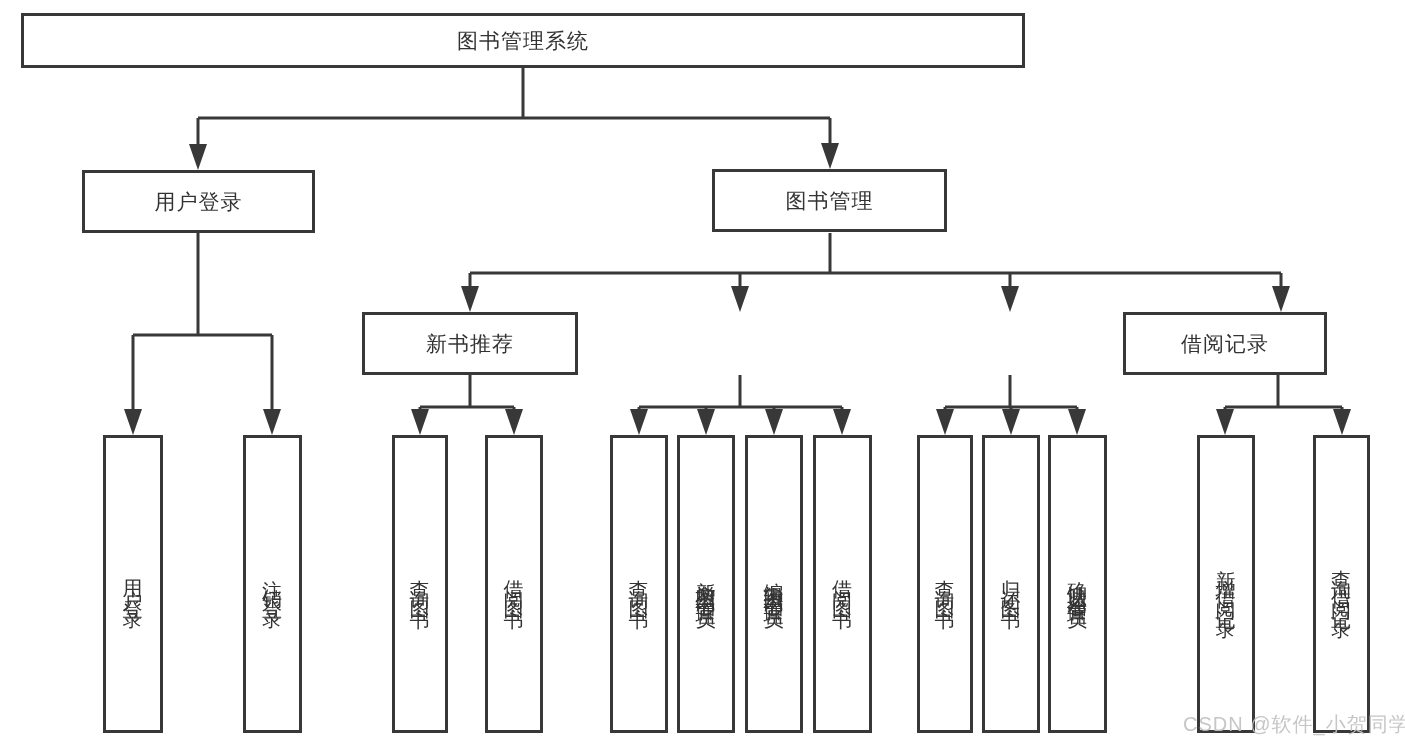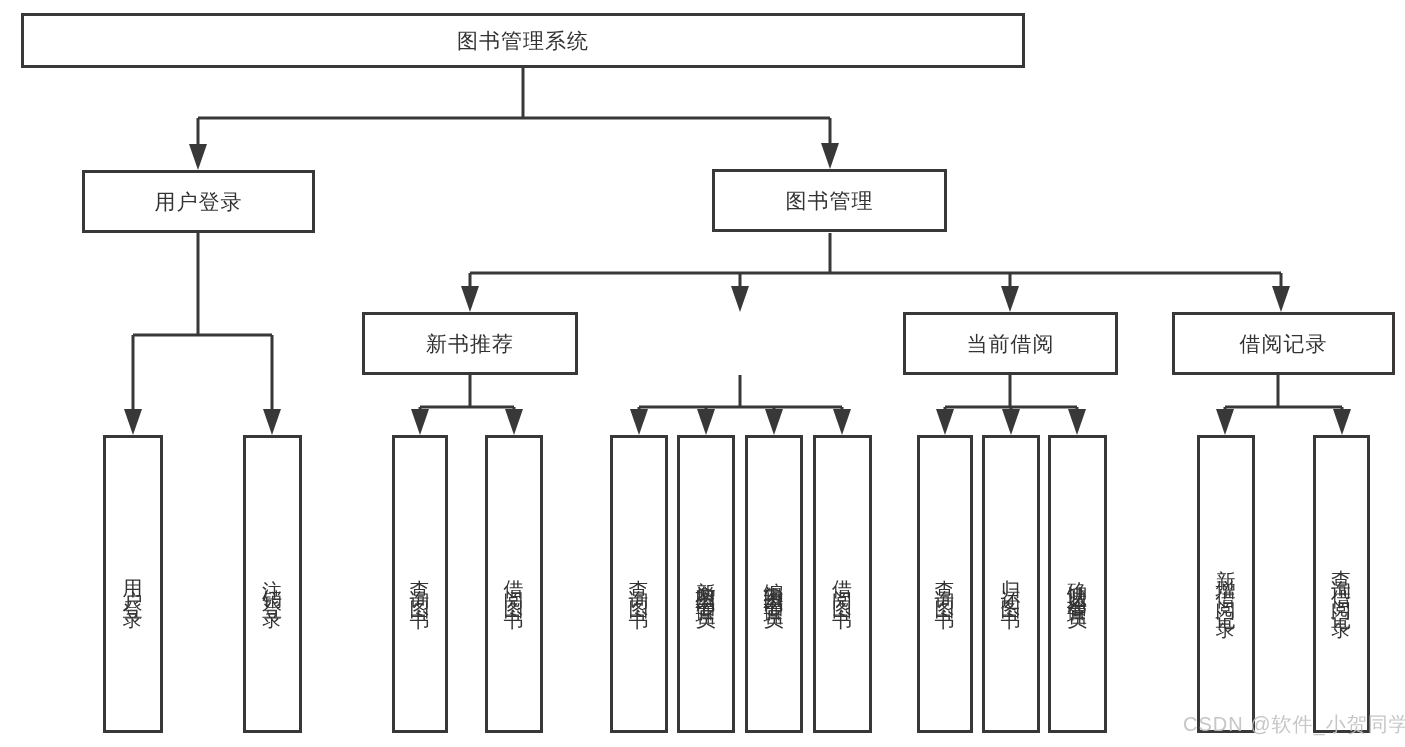--- a/index.html
+++ b/index.html
@@ -94,22 +94,21 @@
       <polygon points="1333,409 1351,409 1342,435"></polygon>
     </g>
   </svg>
 
   <div class="node hbox" style="left:21px; top:13px; width:1004px; height:55px;">图书管理系统</div>
 
   <div class="node hbox" style="left:82px; top:170px; width:233px; height:63px;">用户登录</div>
   <div class="node hbox" style="left:712px; top:169px; width:235px; height:63px;">图书管理</div>
 
   <div class="node hbox" style="left:362px; top:312px; width:216px; height:63px;">新书推荐</div>
-  <div class="node hbox" style="left:903px; top:312px; width:215px; height:63px;">当前借阅</div>
-  <div class="node hbox" style="left:1172px; top:312px; width:223px; height:63px;">借阅记录</div>
+  <div class="node hbox" style="left:1123px; top:312px; width:204px; height:63px;">借阅记录</div>
 
   <div class="node vbox" style="left:103px; top:435px; width:60px; height:298px;">用户登录</div>
   <div class="node vbox" style="left:243px; top:435px; width:59px; height:298px;">注销登录</div>
 
   <div class="node vbox" style="left:392px; top:435px; width:56px; height:298px;">查询图书</div>
   <div class="node vbox" style="left:485px; top:435px; width:58px; height:298px;">借阅图书</div>
 
   <div class="node vbox" style="left:610px; top:435px; width:58px; height:298px;">查询图书</div>
   <div class="node vbox tight" style="left:677px; top:435px; width:58px; height:298px;">新增图书（管理员）</div>
   <div class="node vbox tight" style="left:745px; top:435px; width:58px; height:298px;">编辑图书（管理员）</div>

